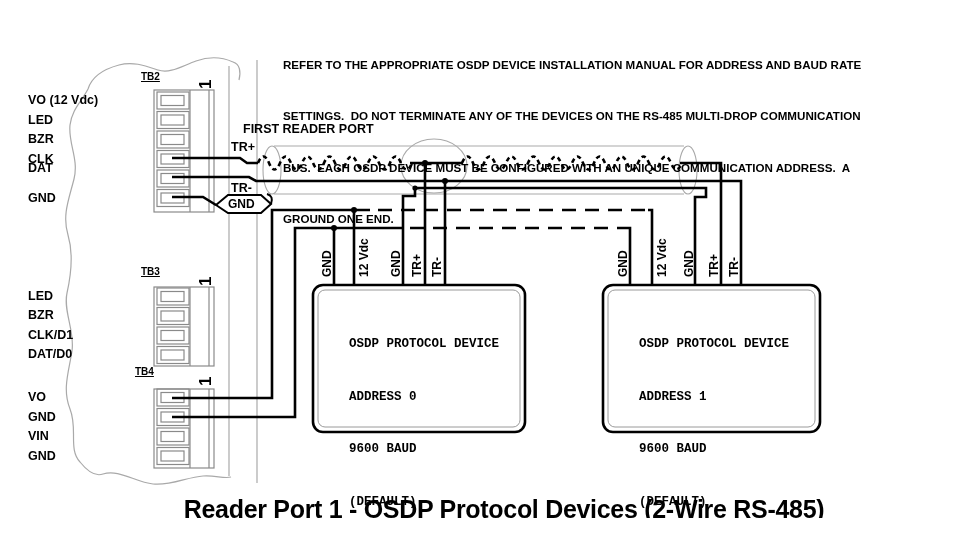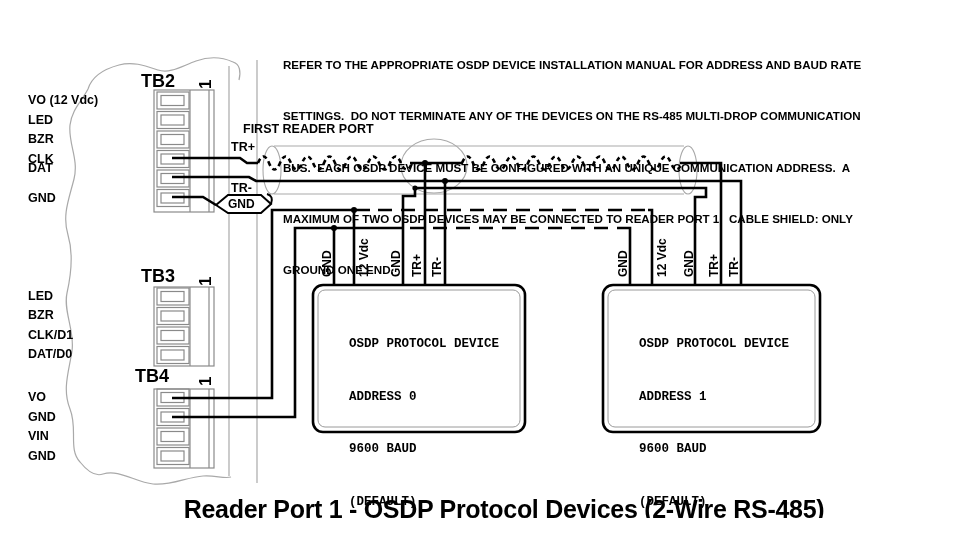--- a/index.html
+++ b/index.html
@@ -2,21 +2,21 @@
 <html><head>
 <meta charset="utf-8">
 <style>
   html,body{margin:0;padding:0;background:#ffffff;}
   #stage{position:relative;width:976px;height:518px;background:#fff;overflow:hidden;
          font-family:"Liberation Sans",sans-serif;color:#000;}
   svg{position:absolute;left:0;top:0;}
   .txt{position:absolute;white-space:pre;font-weight:bold;}
   .notes-line{font-size:11.6px;line-height:15.3px;letter-spacing:0px;}
   .pinlab{font-size:12.5px;width:120px;text-align:left;}
-  .tbtitle{font-size:18px;}
+  .tbtitle{font-size:10px;text-decoration:underline;}
   .pin1{font-size:17px;transform-origin:0 0;transform:rotate(-90deg);}
   .wirelab{font-size:12.5px;}
   .droplab{font-size:12px;transform-origin:0 0;transform:rotate(-90deg);}
   .devline{font-size:12.5px;line-height:16.5px;font-family:Liberation Mono, monospace;}
   .title{font-size:25px;width:976px;text-align:center;letter-spacing:-0.3px;}
   .bannerlab{font-size:12px;}
 </style>
 </head>
 <body>
 
@@ -150,21 +150,20 @@
       <circle cx="425" cy="163" r="3"></circle>
       <circle cx="445" cy="181" r="3"></circle>
       <circle cx="415" cy="188" r="2.6"></circle>
     </g>
   </svg>
 
   <div class="txt" style="left:283px;top:21px;">
     <div class="notes-line">REFER TO THE APPROPRIATE OSDP DEVICE INSTALLATION MANUAL FOR ADDRESS AND BAUD RATE</div>
     <div class="notes-line">SETTINGS.  DO NOT TERMINATE ANY OF THE DEVICES ON THE RS-485 MULTI-DROP COMMUNICATION</div>
     <div class="notes-line">BUS.  EACH OSDP DEVICE MUST BE CONFIGURED WITH AN UNIQUE COMMUNICATION ADDRESS.  A</div>
-    <div class="notes-line">MAXIMUM OF TWO OSDP DEVICES MAY BE CONNECTED TO READER PORT 1.  CABLE SHIELD: ONLY</div>
     <div class="notes-line">GROUND ONE END.</div>
   </div>
 
   <div class="txt wirelab" style="left:243px;top:122px;">FIRST READER PORT</div>
 
   <div class="txt tbtitle" style="left:141px;top:71px;">TB2</div>
   <div class="txt tbtitle" style="left:141px;top:266px;">TB3</div>
   <div class="txt tbtitle" style="left:135px;top:366px;">TB4</div>
 
   <div class="txt pin1" style="left:196px;top:89px;">1</div>

